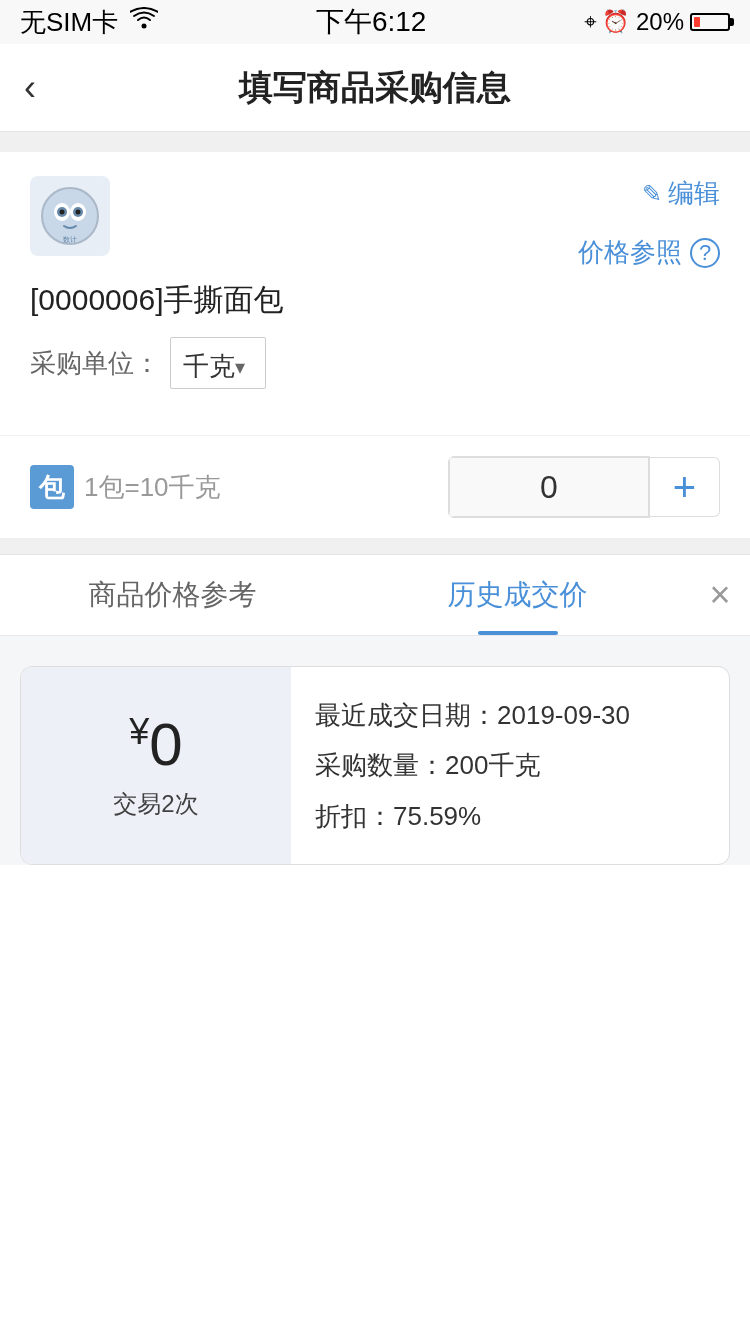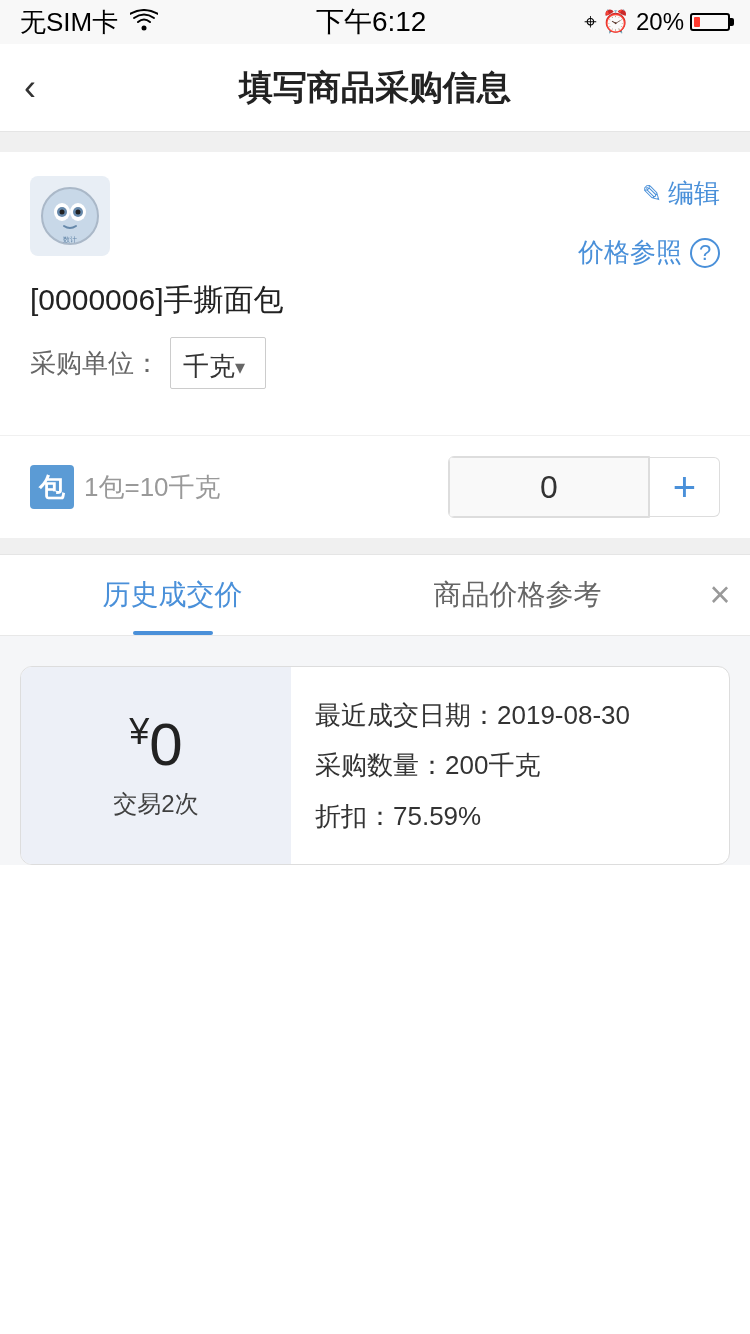--- a/index.html
+++ b/index.html
@@ -17,21 +17,21 @@
       width: 750px;
       height: 44px;
       background: #f8f8f8;
       display: flex;
       align-items: center;
       justify-content: space-between;
       padding: 0 20px;
       font-size: 26px;
       color: #000;
     }
-    .status-left { display: flex; align-items: center; gap: 12px; }
+    .status-left { display: flex; gap: 12px; }
     .status-center { font-size: 28px; font-weight: 400; }
     .status-right { display: flex; align-items: center; gap: 6px; font-size: 24px; }
     .battery-icon {
       display: inline-flex; align-items: center;
     }
     .battery-body {
       width: 40px; height: 18px;
       border: 2px solid #000;
       border-radius: 3px;
       position: relative;
@@ -451,40 +451,40 @@
         <button class="qty-plus-btn">+</button>
       </div>
     </div>
   </div>
 
   <div class="section-divider"></div>
 
   <div class="bottom-panel">
 
     <div class="tab-bar">
+      <div class="tab-item inactive">
+        <span>商品价格参考</span>
+      </div>
       <div class="tab-item active">
         <span>历史成交价</span>
         <div class="tab-active-line"></div>
-      </div>
-      <div class="tab-item inactive">
-        <span>商品价格参考</span>
       </div>
       <div class="tab-close-btn">×</div>
     </div>
 
     <div class="price-card">
       <div class="price-left-panel">
         <div class="price-amount">
           <span class="price-yen">¥</span><span>0</span>
         </div>
         <div class="price-trades">交易2次</div>
       </div>
       <div class="price-right-panel">
         <div class="price-detail-row">
-          <span>最近成交日期：</span><span>2019-08-30</span>
+          <span>最近成交日期：</span><span>2019-09-30</span>
         </div>
         <div class="price-detail-row">
           <span>采购数量：</span><span>200千克</span>
         </div>
         <div class="price-detail-row">
           <span>折扣：</span><span>75.59%</span>
         </div>
       </div>
     </div>
 

